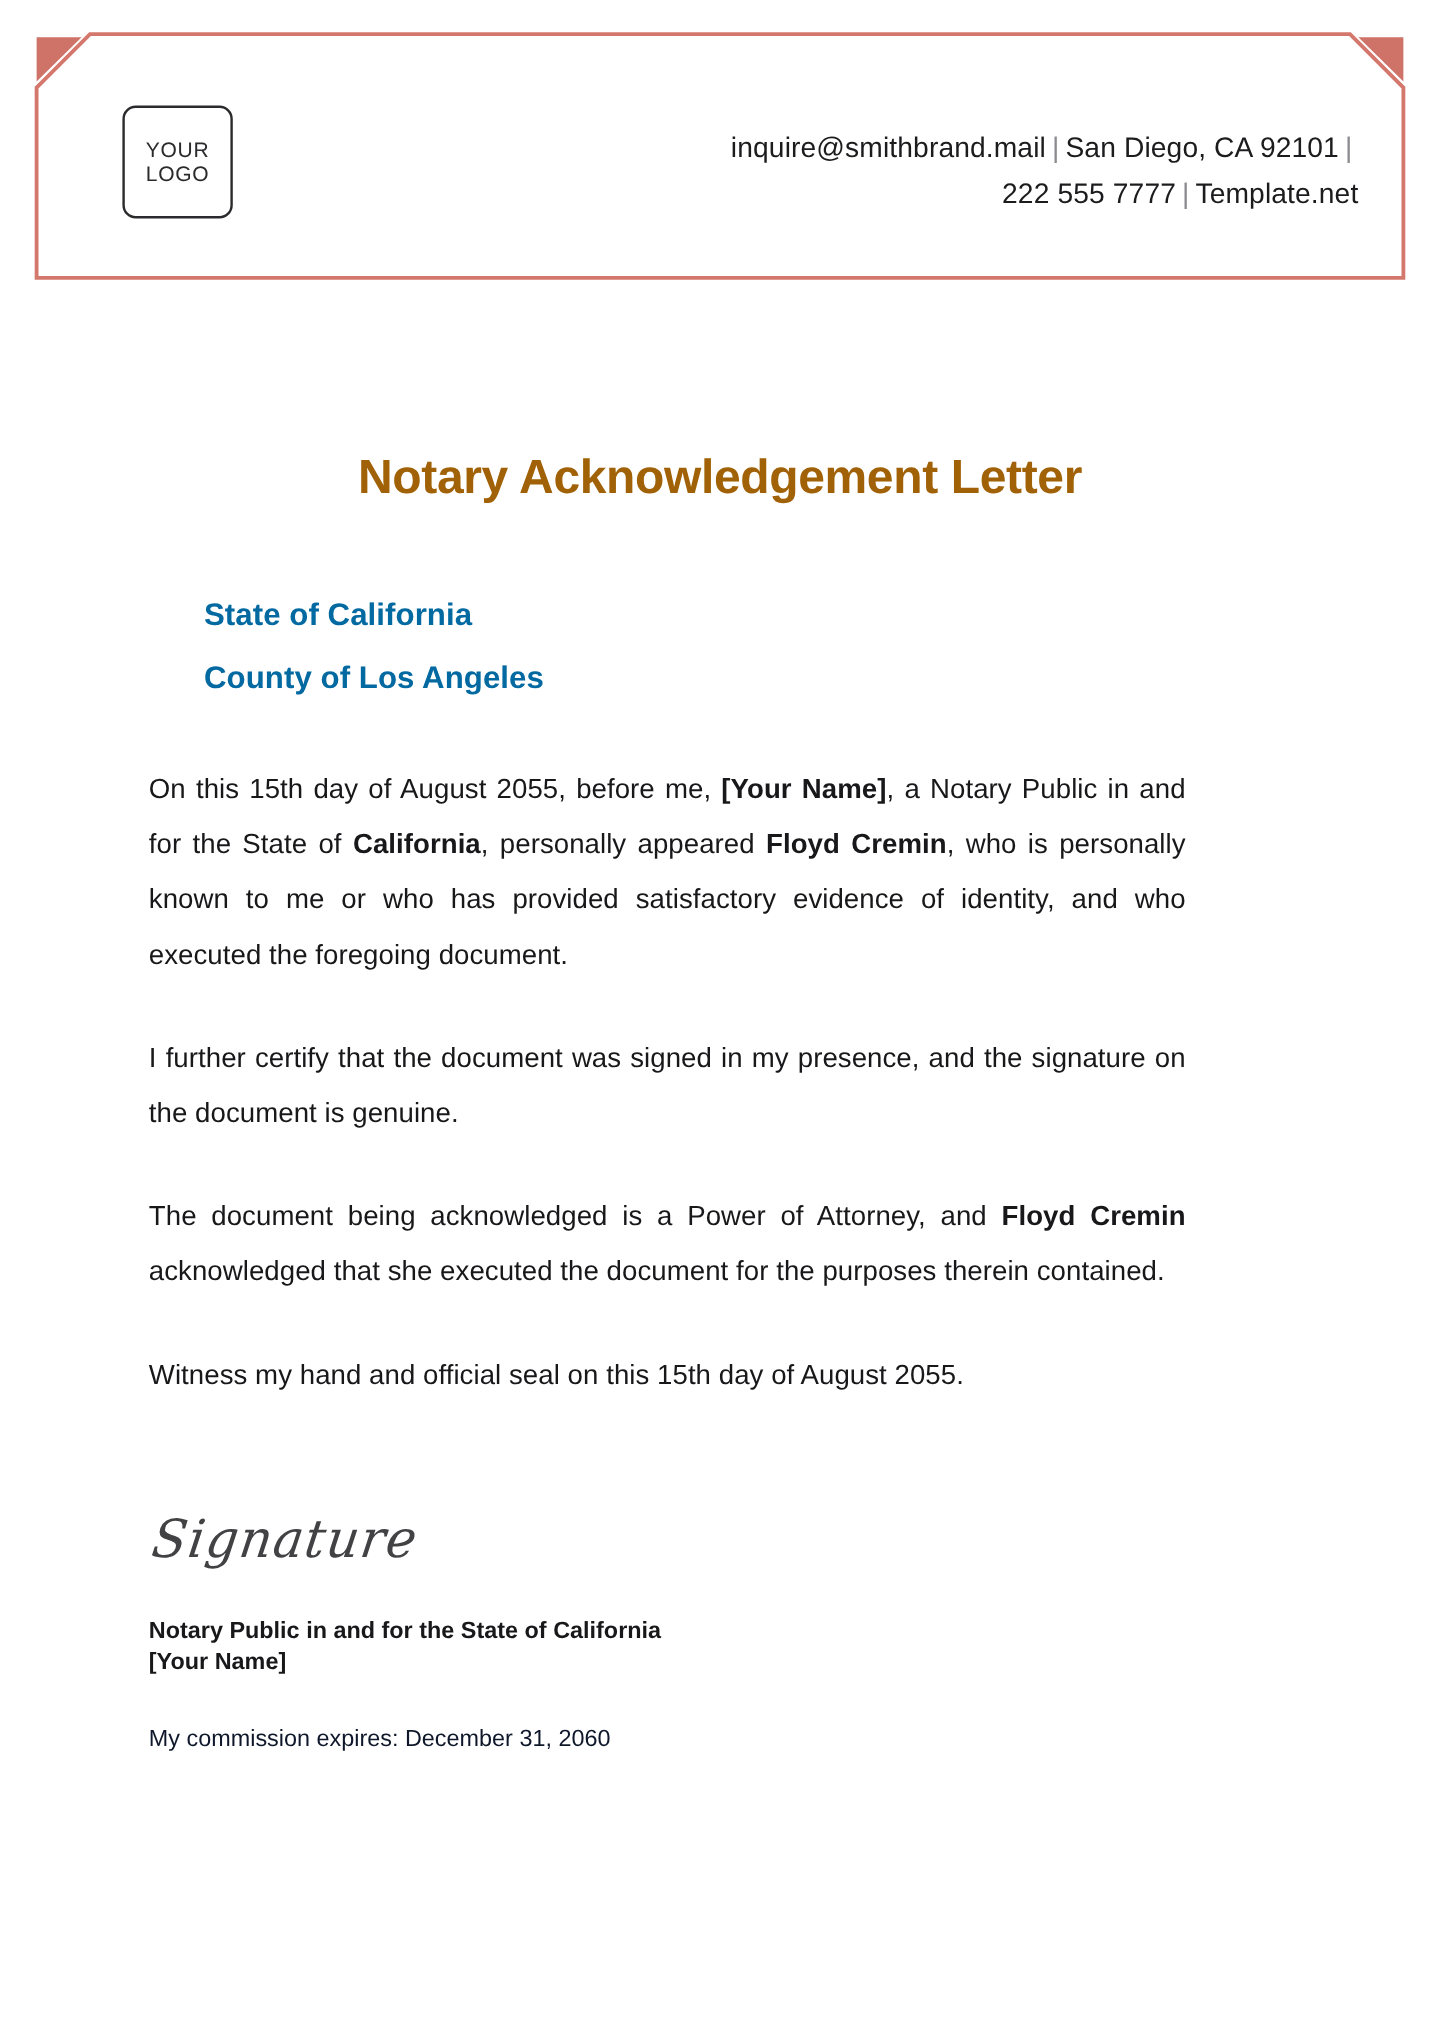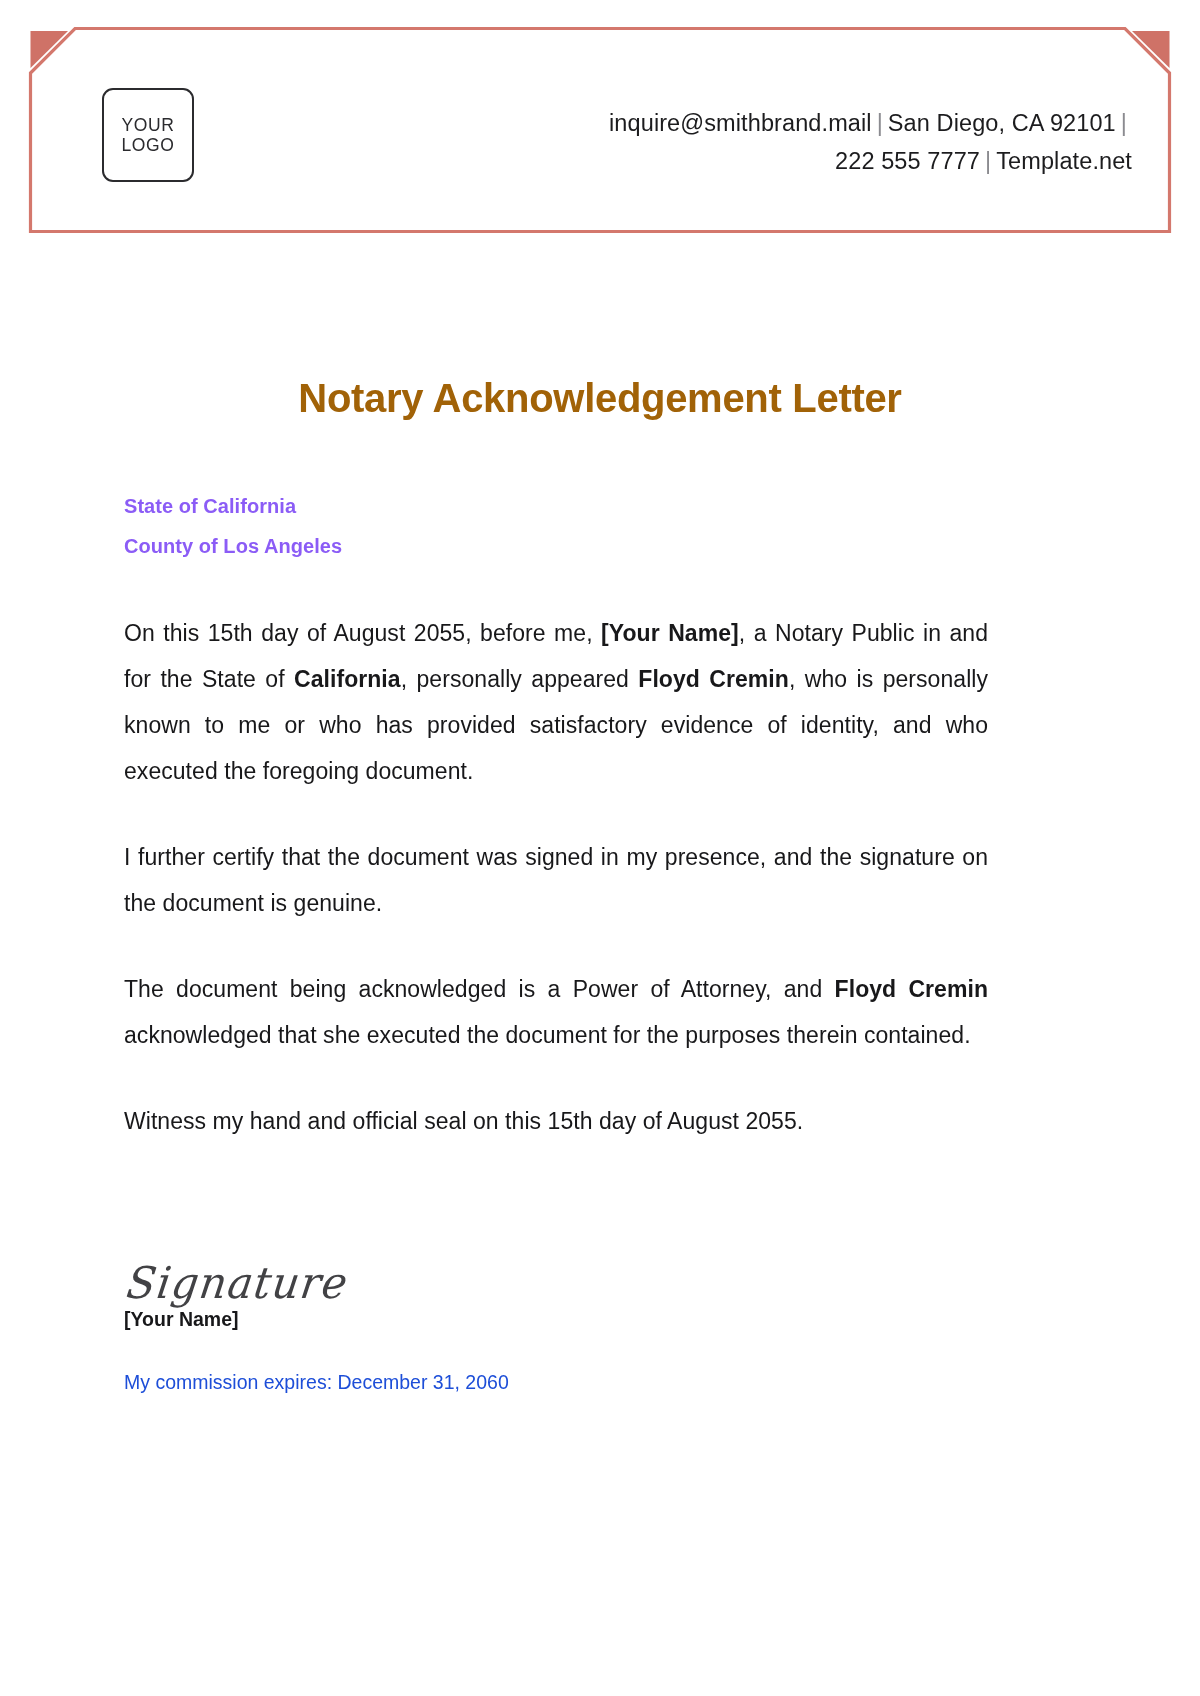--- a/index.html
+++ b/index.html
@@ -99,25 +99,26 @@
 
   
   .body-wrap {
     position: absolute;
     left: 124px;
     top: 486px;
     width: 864px;
   }
 
   .salutation {
-    font-size: 20px;
+    font-size: 26px;
     font-weight: bold;
     line-height: 2.0;
-    color: #8b5cf6;
+    color: #0369a1;
     letter-spacing: 0.05px;
+    margin-left: 46px;
   }
 
   .para {
     font-size: 23px;
     line-height: 2.0;
     color: #18181a;
     text-align: justify;
     letter-spacing: 0.05px;
     margin-top: 40px;
   }
@@ -155,21 +156,21 @@
   .sig-name {
     font-size: 19.5px;
     font-weight: bold;
     line-height: 1.35;
     color: #18181a;
   }
   .sig-commission {
     margin-top: 36px;
     font-size: 19.5px;
     line-height: 1.5;
-    color: #1d4ed8;
+    color: #0f172a;
   }
 </style>
 </head>
 <body>
 
 <div class="page">
 
   <div class="header-frame">
     <svg viewBox="0 0 1144 208" preserveAspectRatio="none">
 
@@ -208,17 +209,18 @@
 
     <div class="para"><span>The document being acknowledged is a Power of Attorney, and </span><b>Floyd Cremin</b><span> acknowledged that she executed the document for the purposes therein contained.</span></div>
 
     <div class="para nojustify">Witness my hand and official seal on this 15th day of August 2055.</div>
   </div>
 
   <div class="sig-wrap">
     <div>
       <span class="signature-script">Signature</span>
     </div>
+    <div class="sig-role">Notary Public in and for the State of California</div>
     <div class="sig-name">[Your Name]</div>
     <div class="sig-commission">My commission expires: December 31, 2060</div>
   </div>
 
 </div>
 
 </body></html>

